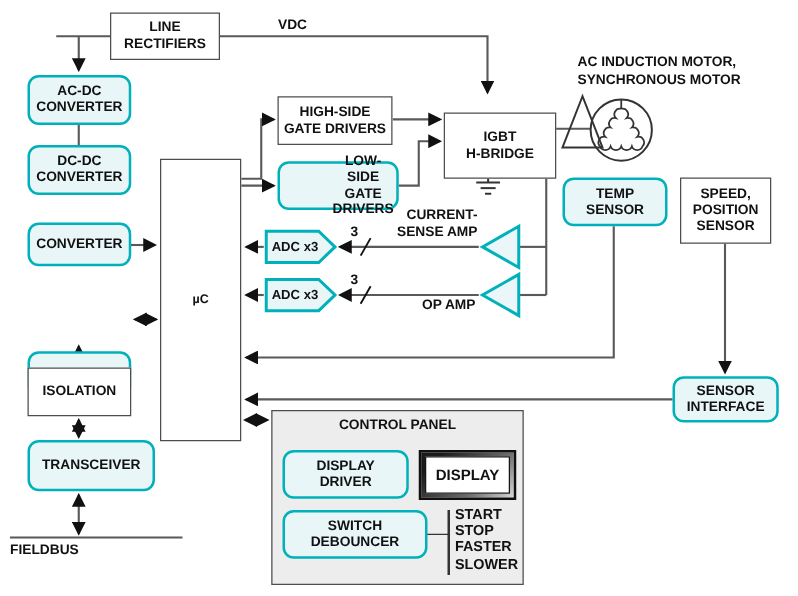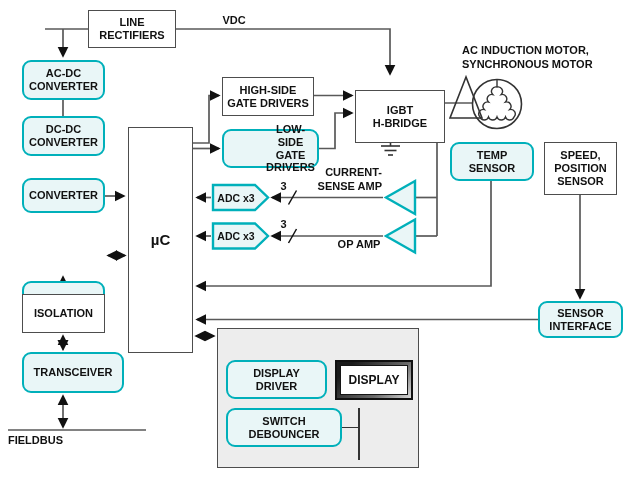--- a/index.html
+++ b/index.html
@@ -108,43 +108,50 @@
   <div class="box plain" style="left:88px;top:10px;width:88px;height:38px;">LINE
 RECTIFIERS</div>
   <div class="box teal" style="left:22px;top:60px;width:83px;height:40px;">AC-DC
 CONVERTER</div>
   <div class="box teal" style="left:22px;top:116px;width:83px;height:40px;">DC-DC
 CONVERTER</div>
   <div class="box teal" style="left:22px;top:178px;width:83px;height:35px;">CONVERTER</div>
   <div class="box teal" style="left:22px;top:237px;width:83px;height:37px;margin-top:44px;">UART</div>
   <div class="box plain" style="left:22px;top:294px;width:83px;height:39px;">ISOLATION</div>
   <div class="box teal" style="left:22px;top:352px;width:102px;height:41px;text-align:center;">TRANSCEIVER</div>
-  <div class="box plain" style="left:128px;top:127px;width:65px;height:226px;font-size:15px;">µC</div>
+  <div class="box plain" style="left:128px;top:127px;width:65px;height:226px;font-size:10px;">µC</div>
   <div class="box plain" style="left:222px;top:77px;width:92px;height:39px;">HIGH-SIDE
 GATE DRIVERS</div>
   <div class="box teal" style="left:222px;top:129px;width:97px;height:39px;padding-left:40px;">LOW-SIDE
 GATE DRIVERS</div>
   <div class="box plain" style="left:355px;top:90px;width:90px;height:53px;">IGBT
 H-BRIDGE</div>
   <div class="box teal" style="left:450px;top:142px;width:84px;height:39px;">TEMP
 SENSOR</div>
   <div class="box plain" style="left:544px;top:142px;width:73px;height:53px;">SPEED,
 POSITION
 SENSOR</div>
   <div class="box teal" style="left:538px;top:301px;width:85px;height:37px;">SENSOR
 INTERFACE</div>
 
   <div class="overlay" style="left:213px;top:185px;width:46px;height:25px;">ADC x3</div>
   <div class="overlay" style="left:213px;top:223px;width:46px;height:25px;">ADC x3</div>
 
   <div class="panel">
+    <div class="panel-title">CONTROL PANEL</div>
     <div class="box teal" style="left:8px;top:31px;width:101px;height:39px;">DISPLAY
 DRIVER</div>
     <div class="bezel">
       <div class="screen">DISPLAY</div>
     </div>
     <div class="box teal" style="left:8px;top:79px;width:116px;height:39px;">SWITCH
 DEBOUNCER</div>
     <div class="pline" style="left:109px;top:97.5px;width:32px;height:1.7px;"></div>
     <div class="pline" style="left:140px;top:79px;width:1.7px;height:52px;"></div>
+    <div class="btn-list">
+      <div>START</div>
+      <div>STOP</div>
+      <div>FASTER</div>
+      <div>SLOWER</div>
+    </div>
   </div>
 
 </div>
 
 </body></html>

